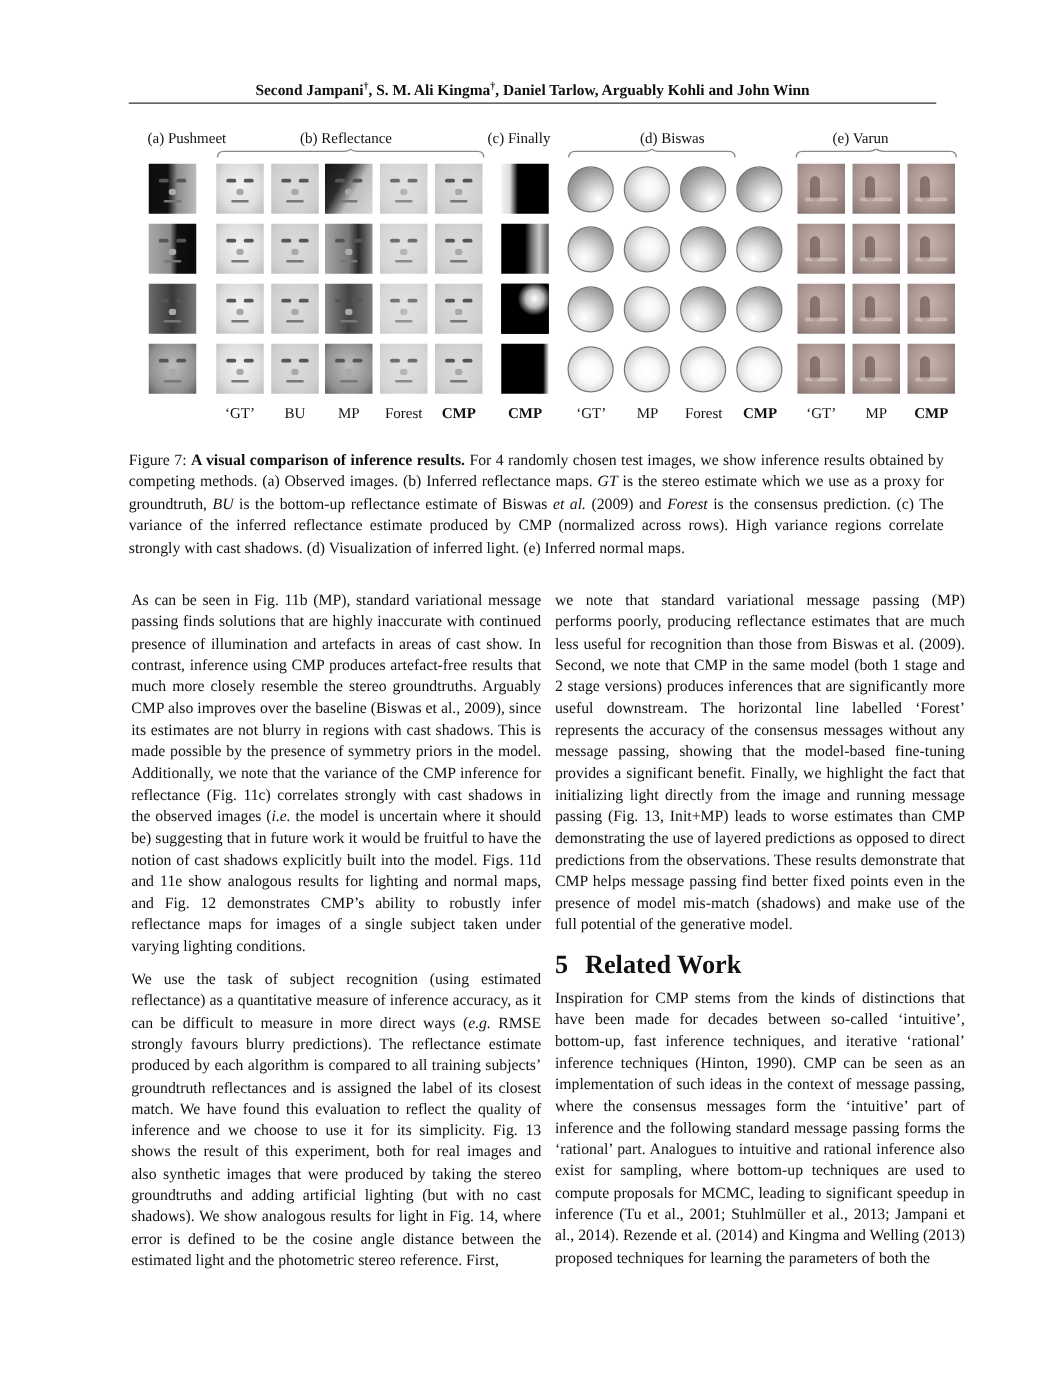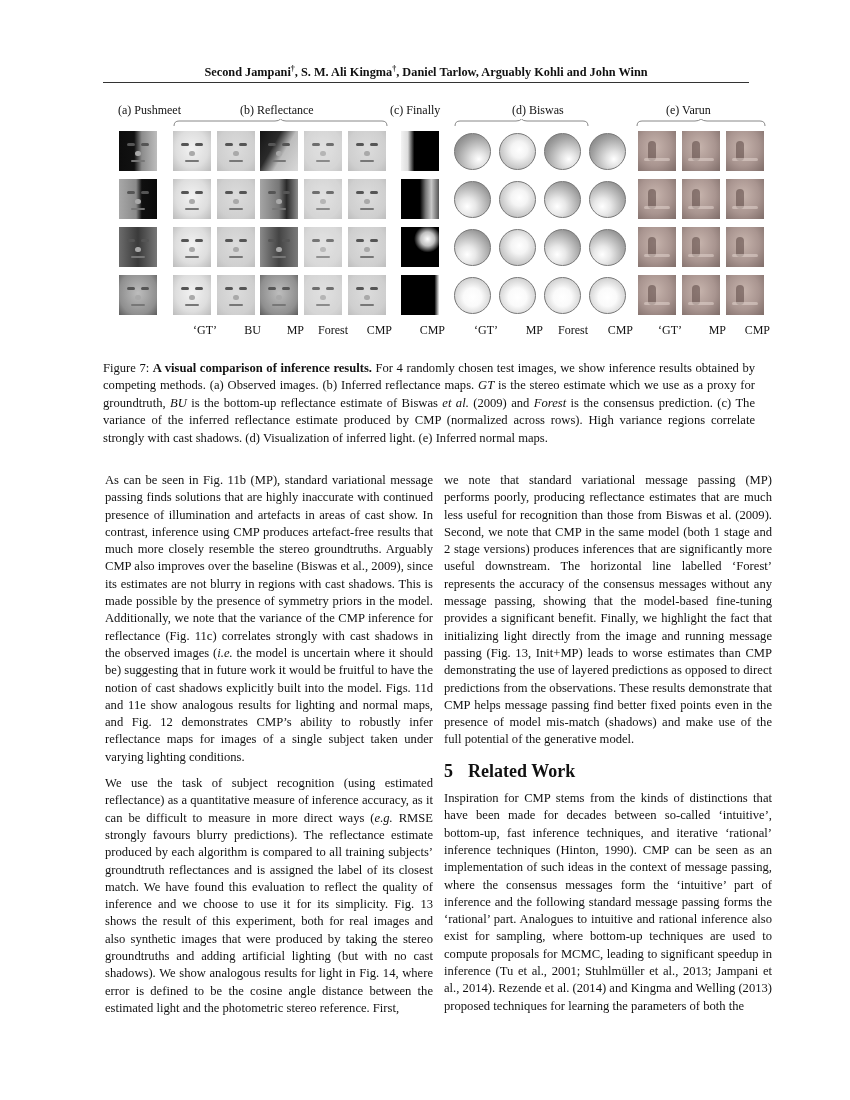--- a/index.html
+++ b/index.html
@@ -8,22 +8,22 @@
   .header { position: absolute; left: 103px; top: 64px; width: 646px; text-align: center;
             font-weight: bold; font-size: 12.3px; }
   .header sup { font-size: 8px; }
   .header-rule { position: absolute; left: 103px; top: 82px; width: 646px; height: 0; border-top: 1.2px solid #333; }
 
   .fig { position: absolute; left: 103px; top: 100px; width: 660px; height: 250px; }
   .grp-label { position: absolute; top: 3px; font-size: 12px; white-space: nowrap; }
   .brace { position: absolute; top: 19px; height: 8px; }
   .brace svg { display: block; }
   .cell { position: absolute; width: 38px; height: 40px; box-sizing: border-box; }
-  .col-label { position: absolute; top: 223px; font-size: 12px; text-align: right; width: 50px; margin-left: -6px; }
-  .col-label.bold { font-weight: normal; }
+  .col-label { position: absolute; top: 223px; font-size: 12px; text-align: center; width: 50px; margin-left: -6px; }
+  .col-label.bold { font-weight: bold; }
 
   .face { background: radial-gradient(ellipse at 50% 45%, #e9e9e9 0%, #cfcfcf 55%, #9a9a9a 100%); }
   .face::before, .face::after { content: ""; position: absolute; width: 8px; height: 3px; top: 12px; background: #555; border-radius: 2px; }
   .face::before { left: 8px; } .face::after { right: 8px; }
   .face .mouth { position: absolute; left: 12px; width: 14px; top: 29px; height: 2px; background: #777; border-radius: 1px; }
   .face .nose { position: absolute; left: 16px; width: 6px; top: 20px; height: 5px; background: #a9a9a9; border-radius: 3px; }
   .face.dark-left { background: linear-gradient(90deg, #0d0d0d 0%, #111 40%, #8c8c8c 60%, #bdbdbd 100%); }
   .face.dark-right { background: linear-gradient(90deg, #a8a8a8 0%, #8a8a8a 45%, #101010 60%, #0a0a0a 100%); }
   .face.dim { background: linear-gradient(90deg, #6c6c6c 0%, #3a3a3a 50%, #777 100%); }
   .face.mid { background: radial-gradient(ellipse at 50% 45%, #bdbdbd 0%, #8f8f8f 70%, #5c5c5c 100%); }
@@ -51,21 +51,21 @@
   .normal::after { content: ""; position: absolute; left: 6px; top: 27px; width: 26px; height: 3px; background: rgba(230,215,210,0.5); border-radius: 2px; }
 
   .caption { position: absolute; left: 103px; top: 360px; width: 652px; font-size: 12.6px; line-height: 17.4px; text-align: justify; }
   .caption b { font-weight: bold; }
   .caption i { font-style: italic; }
 
   .col { position: absolute; width: 328px; font-size: 12.6px; line-height: 17.3px; text-align: justify; }
   .col p { margin: 0 0 9px 0; }
   .col.left { left: 105px; top: 472px; }
   .col.right { left: 444px; top: 472px; }
-  .section-title { font-weight: bold; font-size: 18px; margin: 14px 0 10px 0; }
+  .section-title { font-weight: bold; font-size: 21px; margin: 14px 0 10px 0; }
   .section-title .num { display: inline-block; width: 24px; }
 </style>
 </head>
 <body>
 
 <div class="header">
   <span>Second Jampani</span><sup>†</sup><span>,  </span><span>S. M. Ali Kingma</span><sup>†</sup><span>, Daniel Tarlow, Arguably Kohli and John Winn</span>
 </div>
 <div class="header-rule"></div>
 

